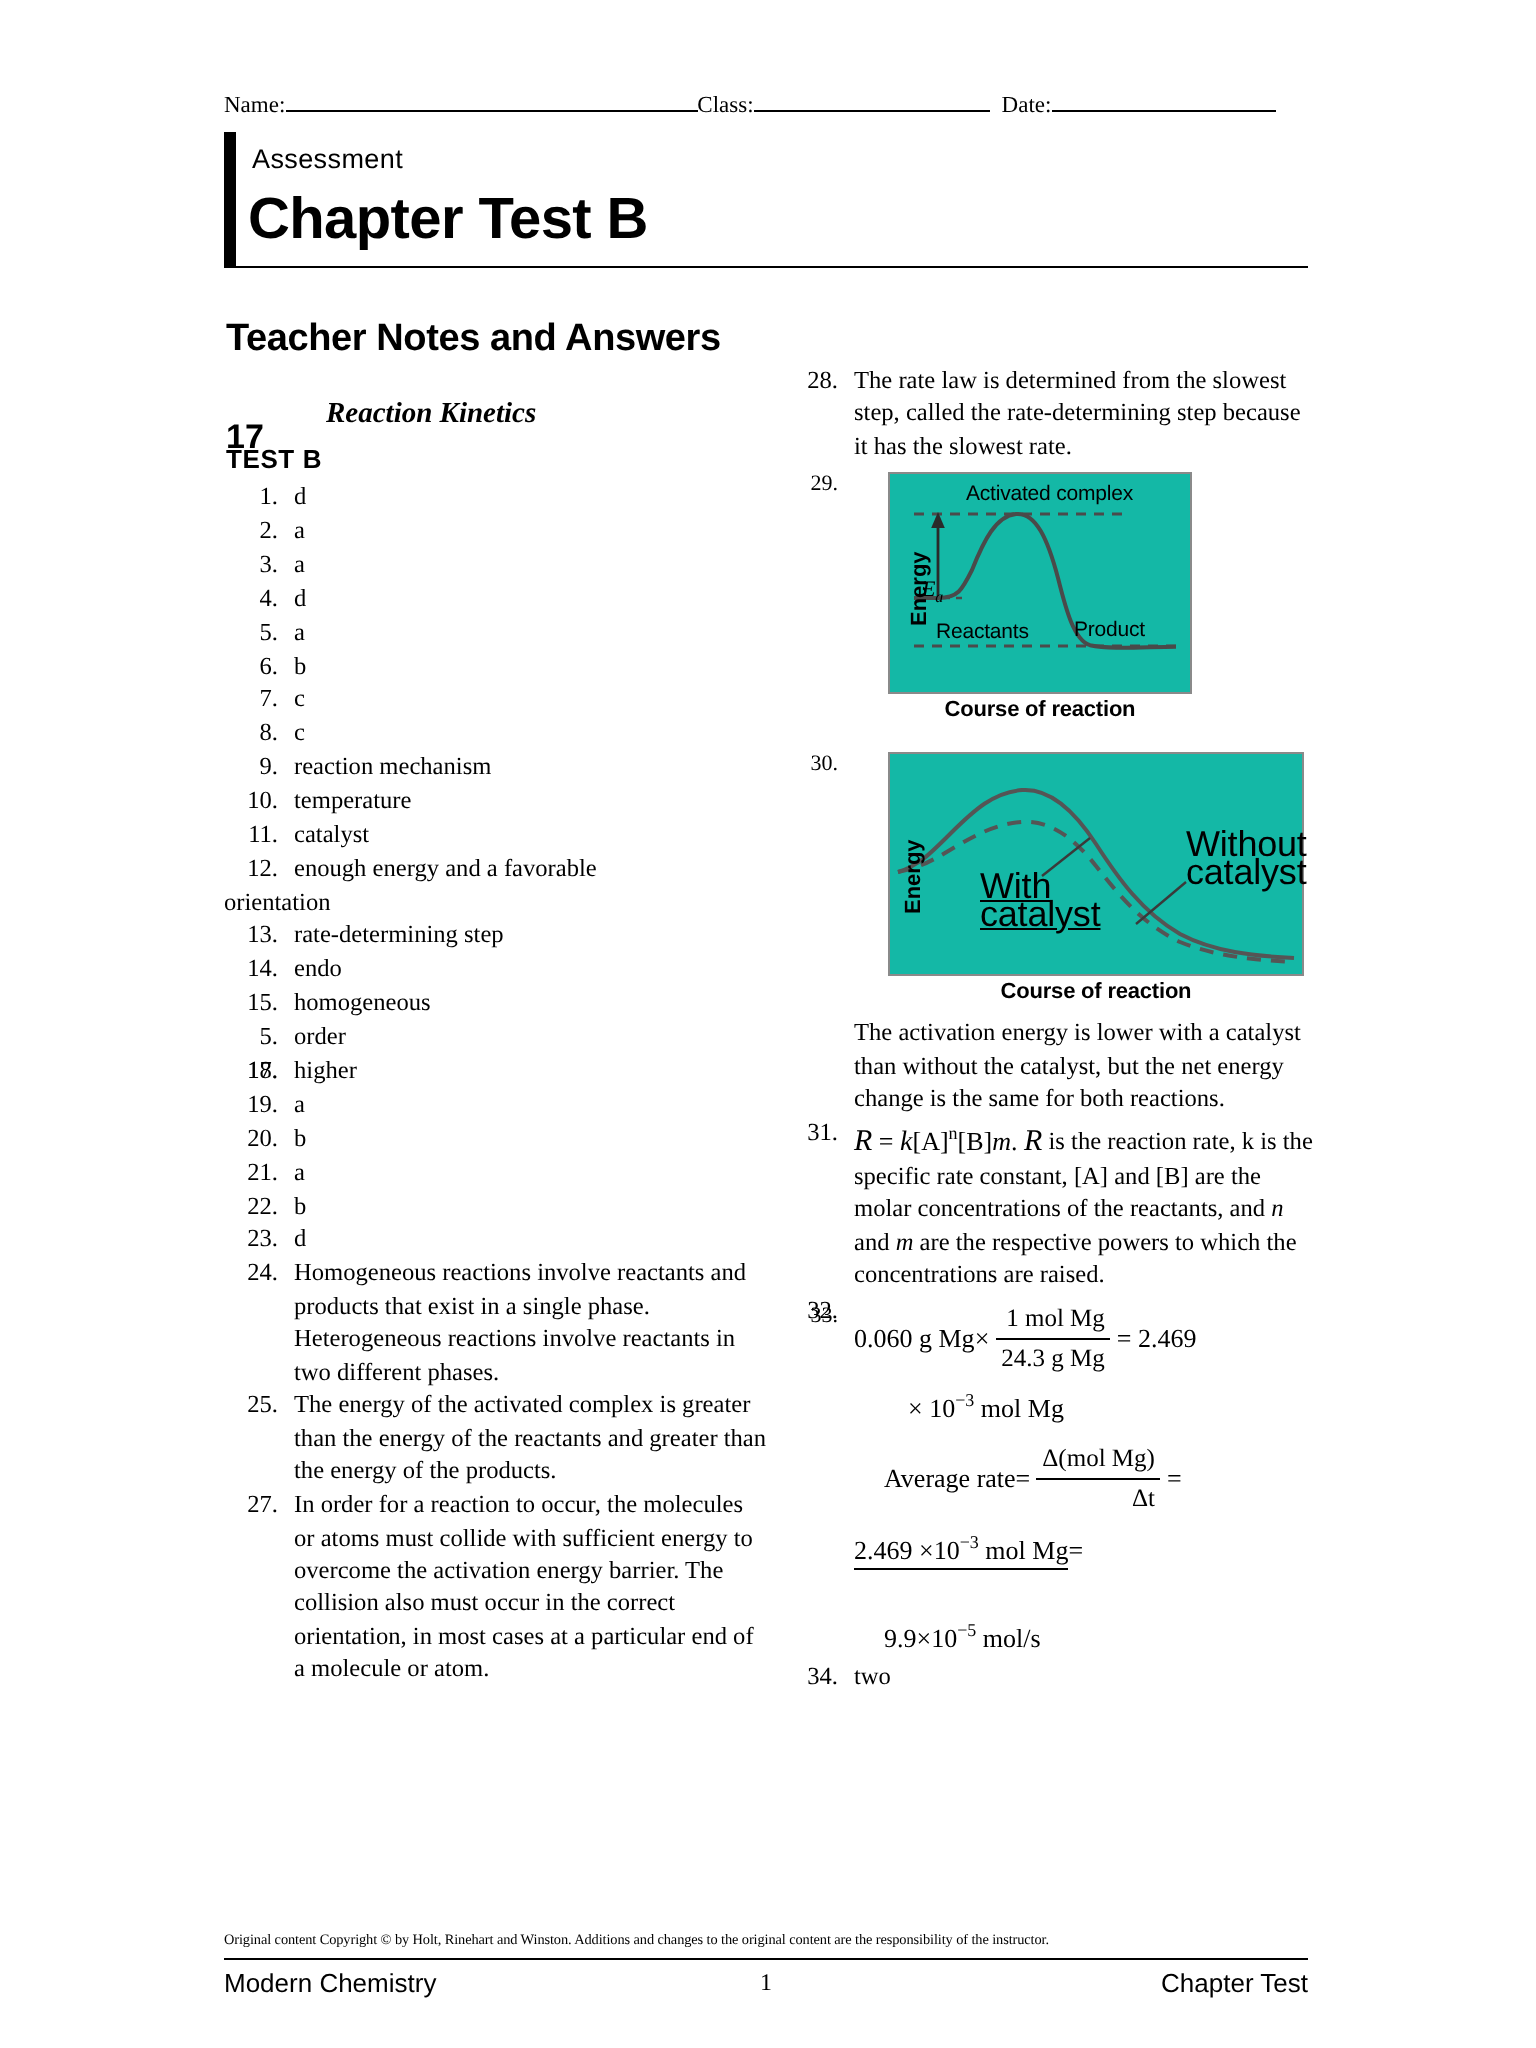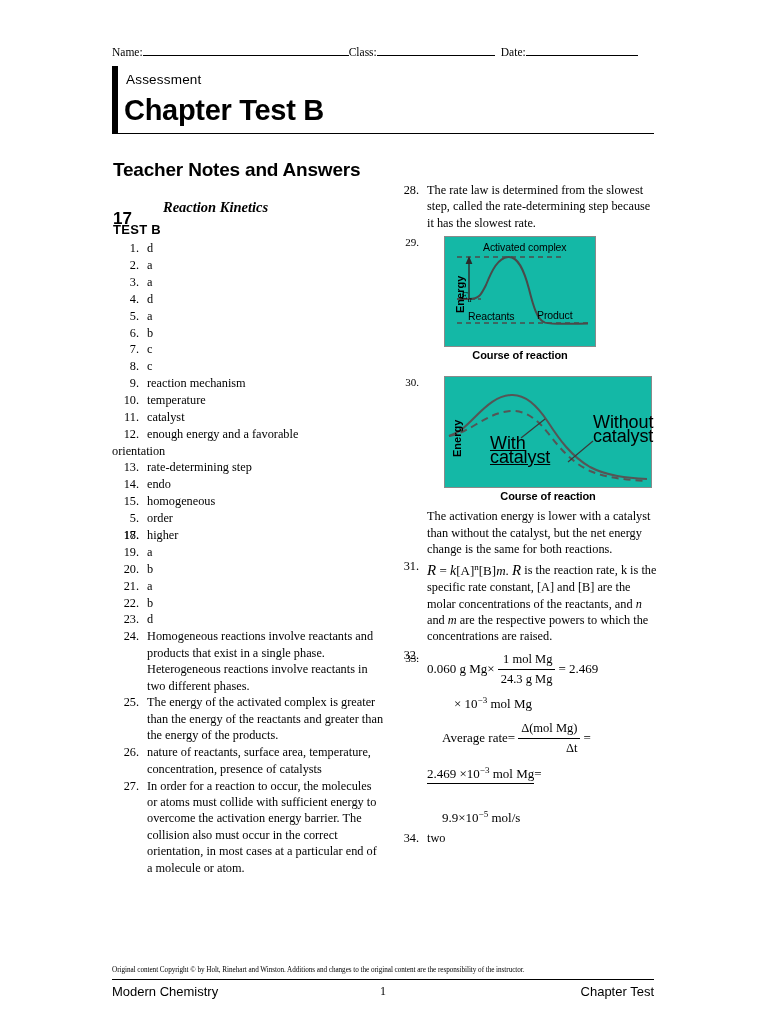--- a/index.html
+++ b/index.html
@@ -437,24 +437,20 @@
       </div>
     <div class="ans">
         <span class="num">24.</span>
         <span class="txt">Homogeneous reactions involve reactants and products that exist in a single phase. Heterogeneous reactions involve reactants in two different phases.</span>
       </div>
     <div class="ans">
         <span class="num">25.</span>
         <span class="txt">The energy of the activated complex is greater than the energy of the reactants and greater than the energy of the products.</span>
       </div>
     <div class="ans">
-        <span class="num">26.</span>
-        <span class="txt">nature of reactants, surface area, temperature, concentration, presence of catalysts</span>
-      </div>
-    <div class="ans">
         <span class="num">27.</span>
         <span class="txt">In order for a reaction to occur, the molecules or atoms must collide with sufficient energy to overcome the activation energy barrier. The collision also must occur in the correct orientation, in most cases at a particular end of a molecule or atom.</span>
       </div>
   </div>
 
   <div class="col-right">
 
     <div class="ans">
         <span class="num">28.</span>
         <span class="txt">The rate law is determined from the slowest step, called the rate-determining step because it has the slowest rate.</span>

